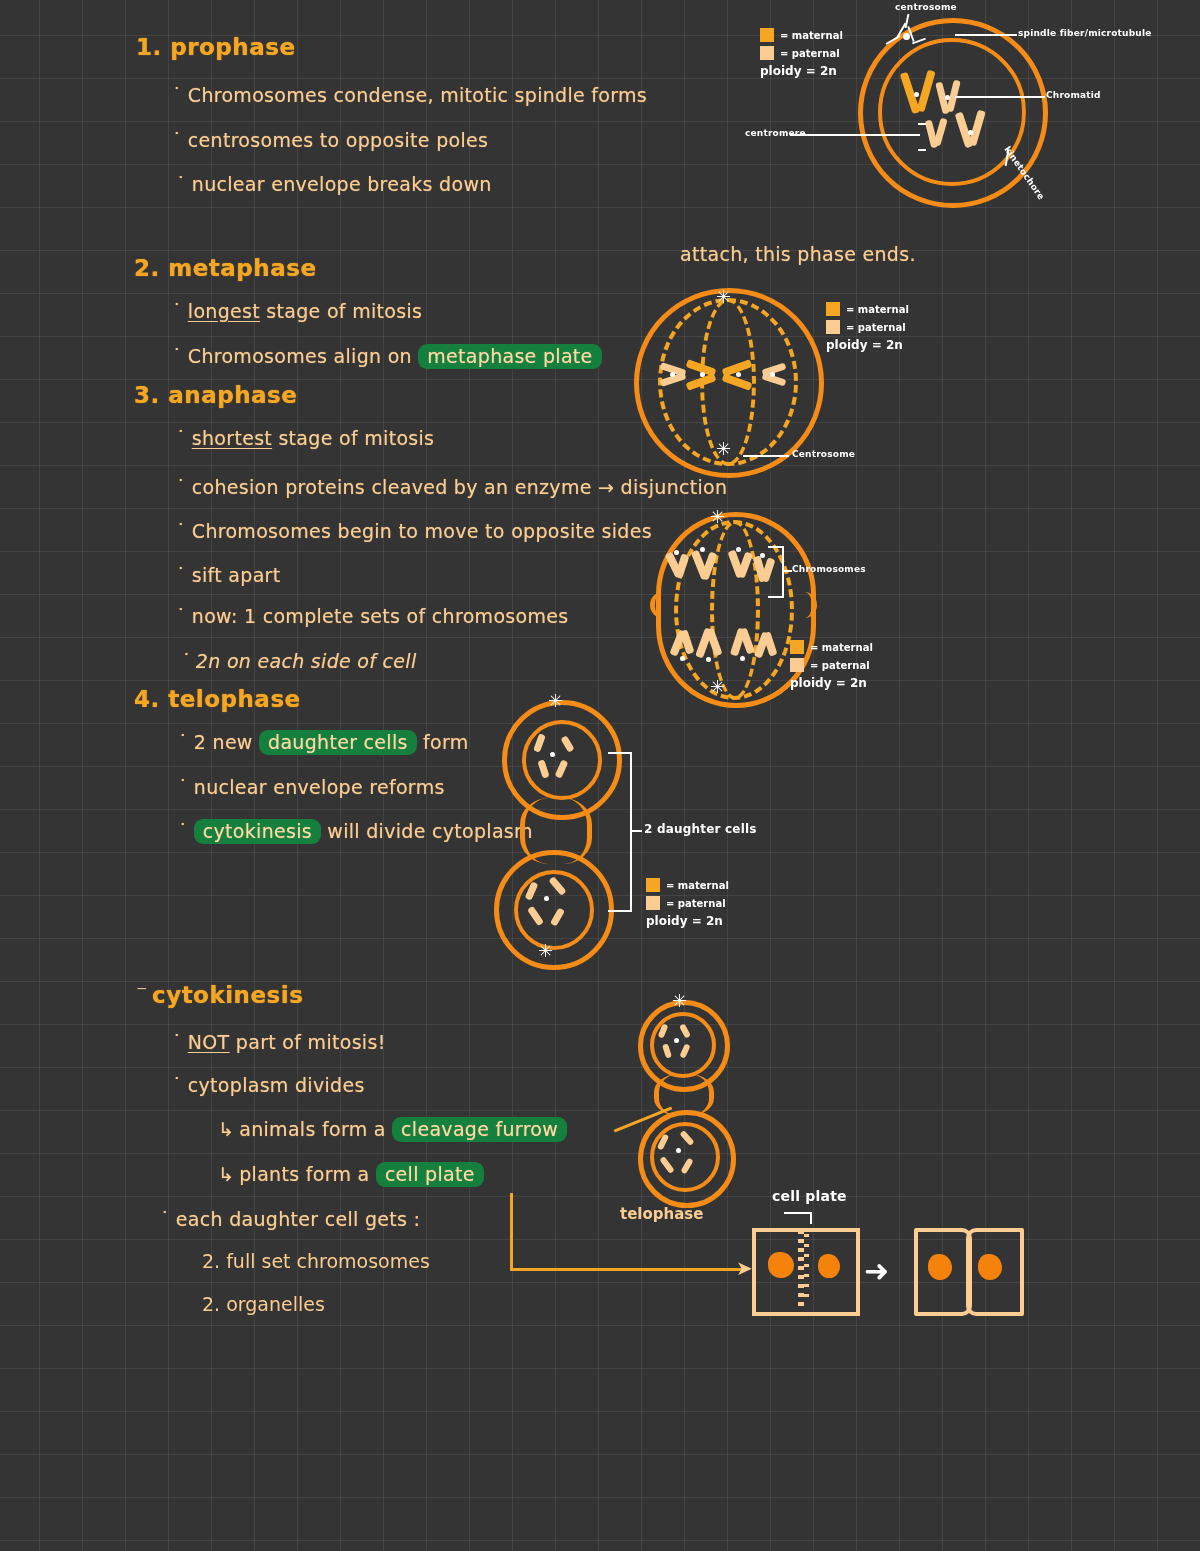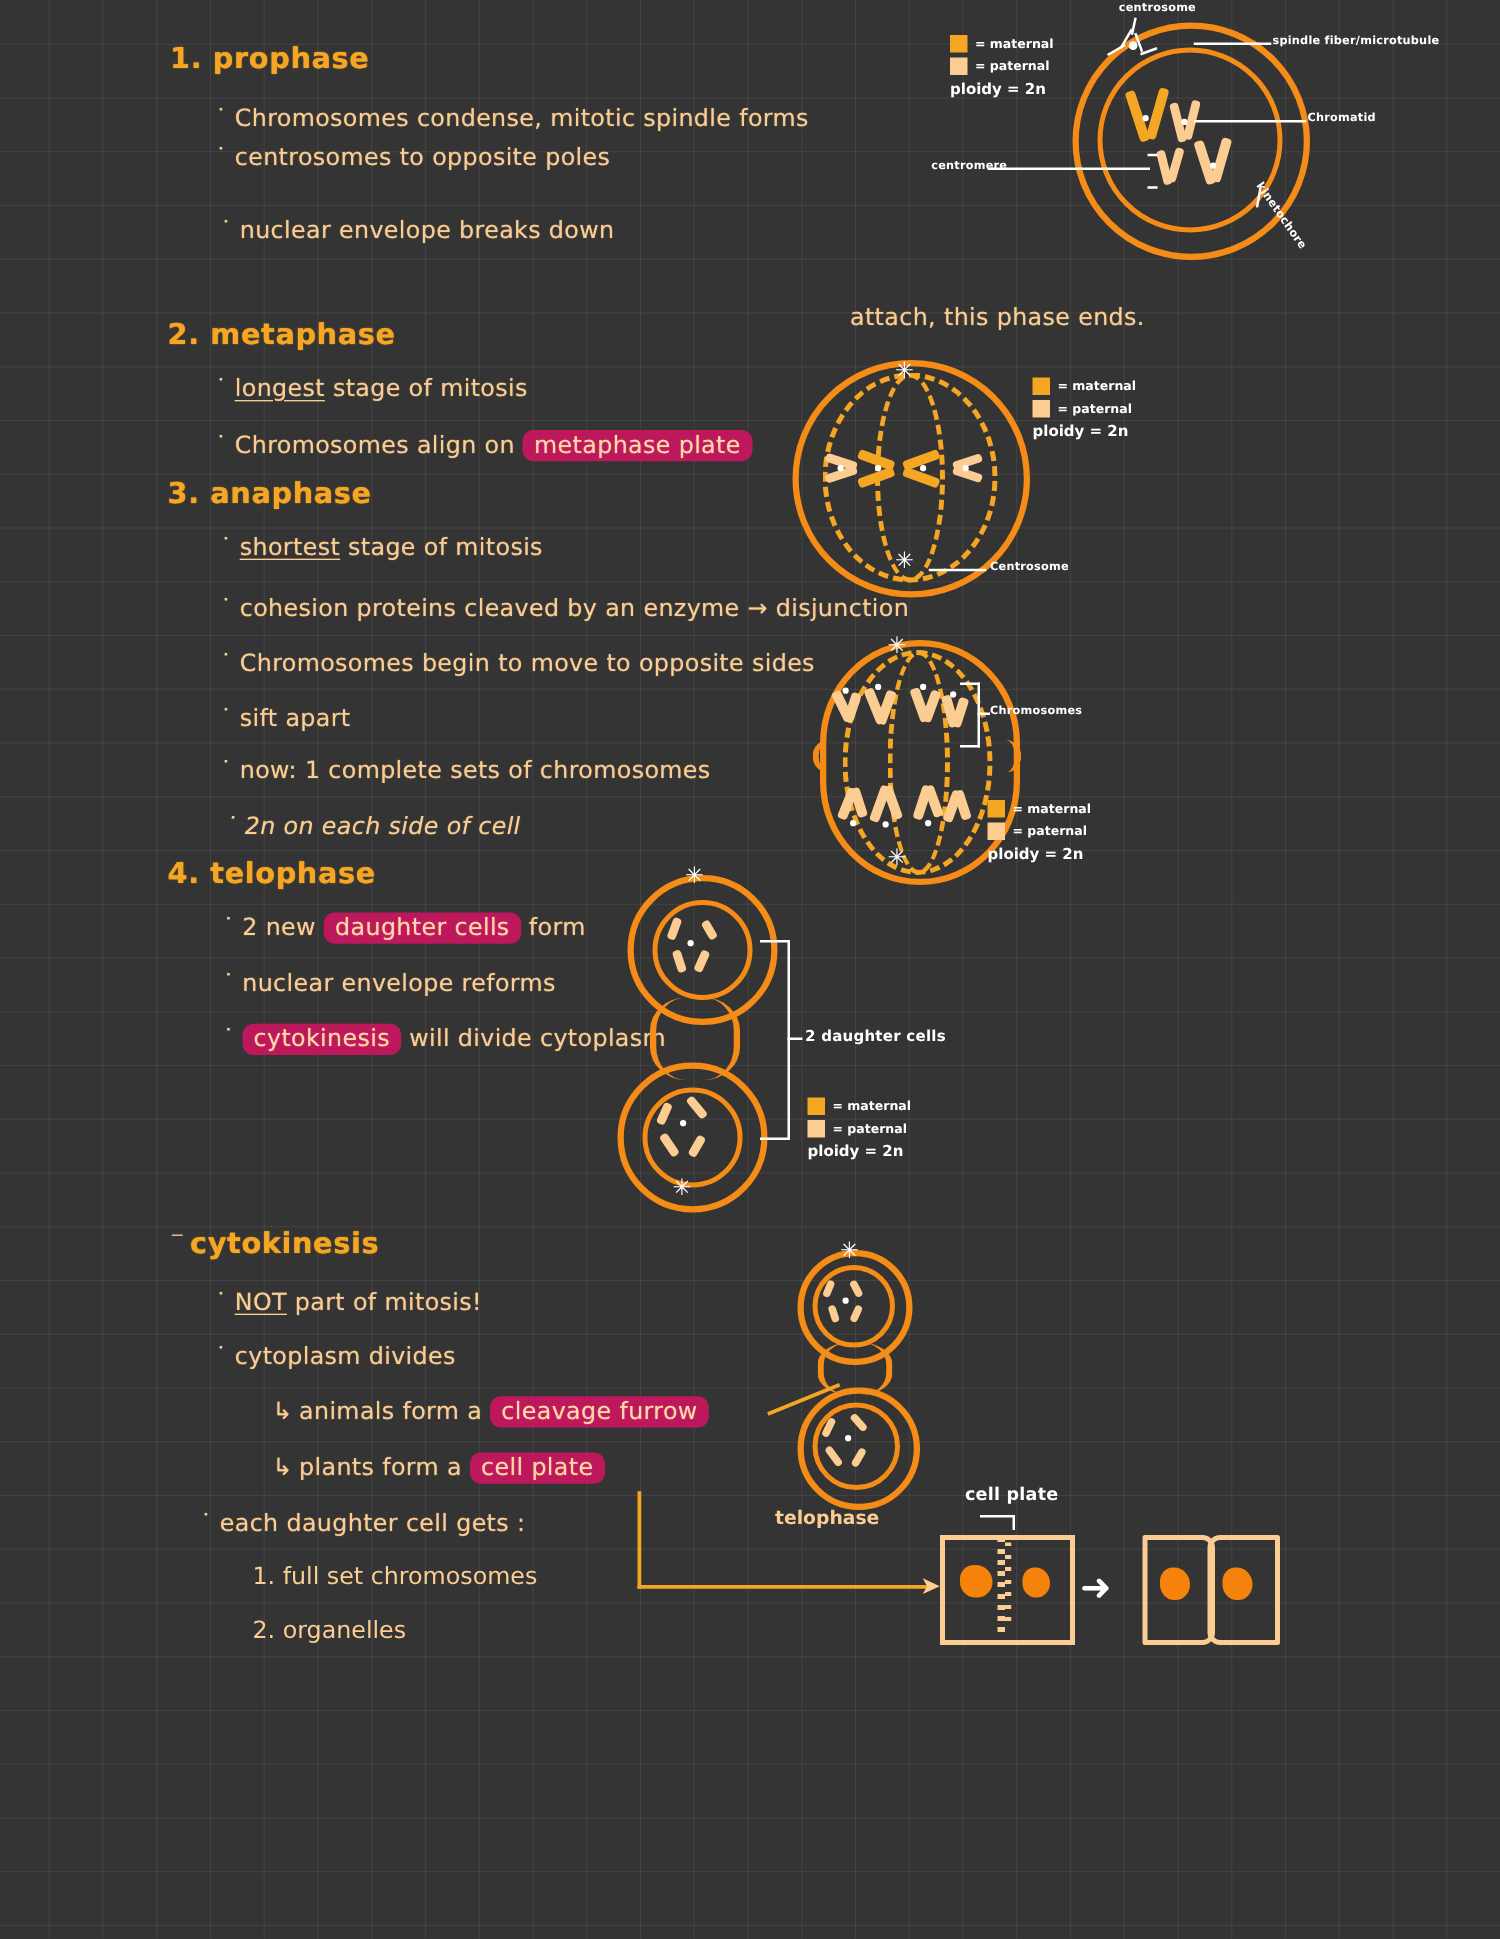--- a/index.html
+++ b/index.html
@@ -22,21 +22,21 @@
     color:#f5a623;font-weight:bold;font-size:23px;letter-spacing:.5px;
     text-shadow:0 0 1px #f5a623;
   }
   .bullet{
     color:#fbcd92;font-size:19px;letter-spacing:.3px;white-space:nowrap;
     text-shadow:0 0 1px rgba(251,205,146,.6);
   }
   .bullet .dot{color:#fbcd92;margin-right:6px;}
   .u{text-decoration:underline;text-underline-offset:3px;}
   .hl{
-    background:#be185d;color:#ffd9a8;border-radius:9px;
+    background:#15803d;color:#ffd9a8;border-radius:9px;
     padding:1px 9px 2px 9px;
   }
   .num{color:#fbcd92;font-size:19px;}
   .arrowhook{font-size:19px;color:#fbcd92;margin-right:5px;}
 
   
   .wlabel{
     position:absolute;color:#ffffff;font-weight:bold;font-size:9px;
     letter-spacing:.2px;white-space:nowrap;
   }
@@ -74,21 +74,21 @@
 </head>
 <body>
 
 <div class="page">
 
   <div class="abs heading" style="left:136px;top:34px;">1. prophase</div>
 
   <div class="abs bullet" style="left:172px;top:84px;">
     <span class="dot">˙</span><span>Chromosomes condense</span><span>,&nbsp;</span><span>mitotic spindle  forms</span>
   </div>
-  <div class="abs bullet" style="left:172px;top:115px;">
+  <div class="abs bullet" style="left:172px;top:129px;">
     <span class="dot">˙</span><span>centrosomes to opposite poles</span>
   </div>
   <div class="abs bullet" style="left:176px;top:173px;">
     <span class="dot">˙</span><span>nuclear  envelope breaks  down</span>
   </div>
   <div class="abs bullet" style="left:680px;top:243px;">attach, this phase  ends.</div>
 
   <div class="abs" style="left:750px;top:0px;width:450px;height:230px;">
     <div class="ring" style="left:108px;top:18px;width:180px;height:180px;"></div>
     <div class="ring-thin" style="left:128px;top:38px;width:140px;height:140px;"></div>
@@ -323,21 +323,21 @@
   </div>
   <div class="abs bullet" style="left:218px;top:1118px;">
     <span class="arrowhook">↳</span><span>animals form a </span><span class="hl">cleavage  furrow</span>
   </div>
   <div class="abs bullet" style="left:218px;top:1163px;">
     <span class="arrowhook">↳</span><span>plants form a </span><span class="hl">cell plate</span>
   </div>
   <div class="abs bullet" style="left:160px;top:1208px;">
     <span class="dot">˙</span><span>each daughter cell gets :</span>
   </div>
-  <div class="abs num" style="left:202px;top:1250px;">1. full set chromosomes</div>
+  <div class="abs num" style="left:202px;top:1250px;">2. full set chromosomes</div>
   <div class="abs num" style="left:202px;top:1293px;">2. organelles</div>
 
   <div class="abs" style="left:620px;top:990px;width:140px;height:240px;">
     <div class="ring" style="left:18px;top:10px;width:82px;height:82px;"></div>
     <div class="ring-thin" style="left:30px;top:22px;width:58px;height:58px;"></div>
     <div class="ring" style="left:18px;top:120px;width:88px;height:88px;"></div>
     <div class="ring-thin" style="left:30px;top:132px;width:62px;height:62px;"></div>
     <div style="position:absolute;left:34px;top:84px;width:50px;height:42px;border-left:5px solid #f58c18;border-right:5px solid #f58c18;border-radius:42%;"></div>
 
     <div class="star" style="left:52px;top:2px;">✳</div>

